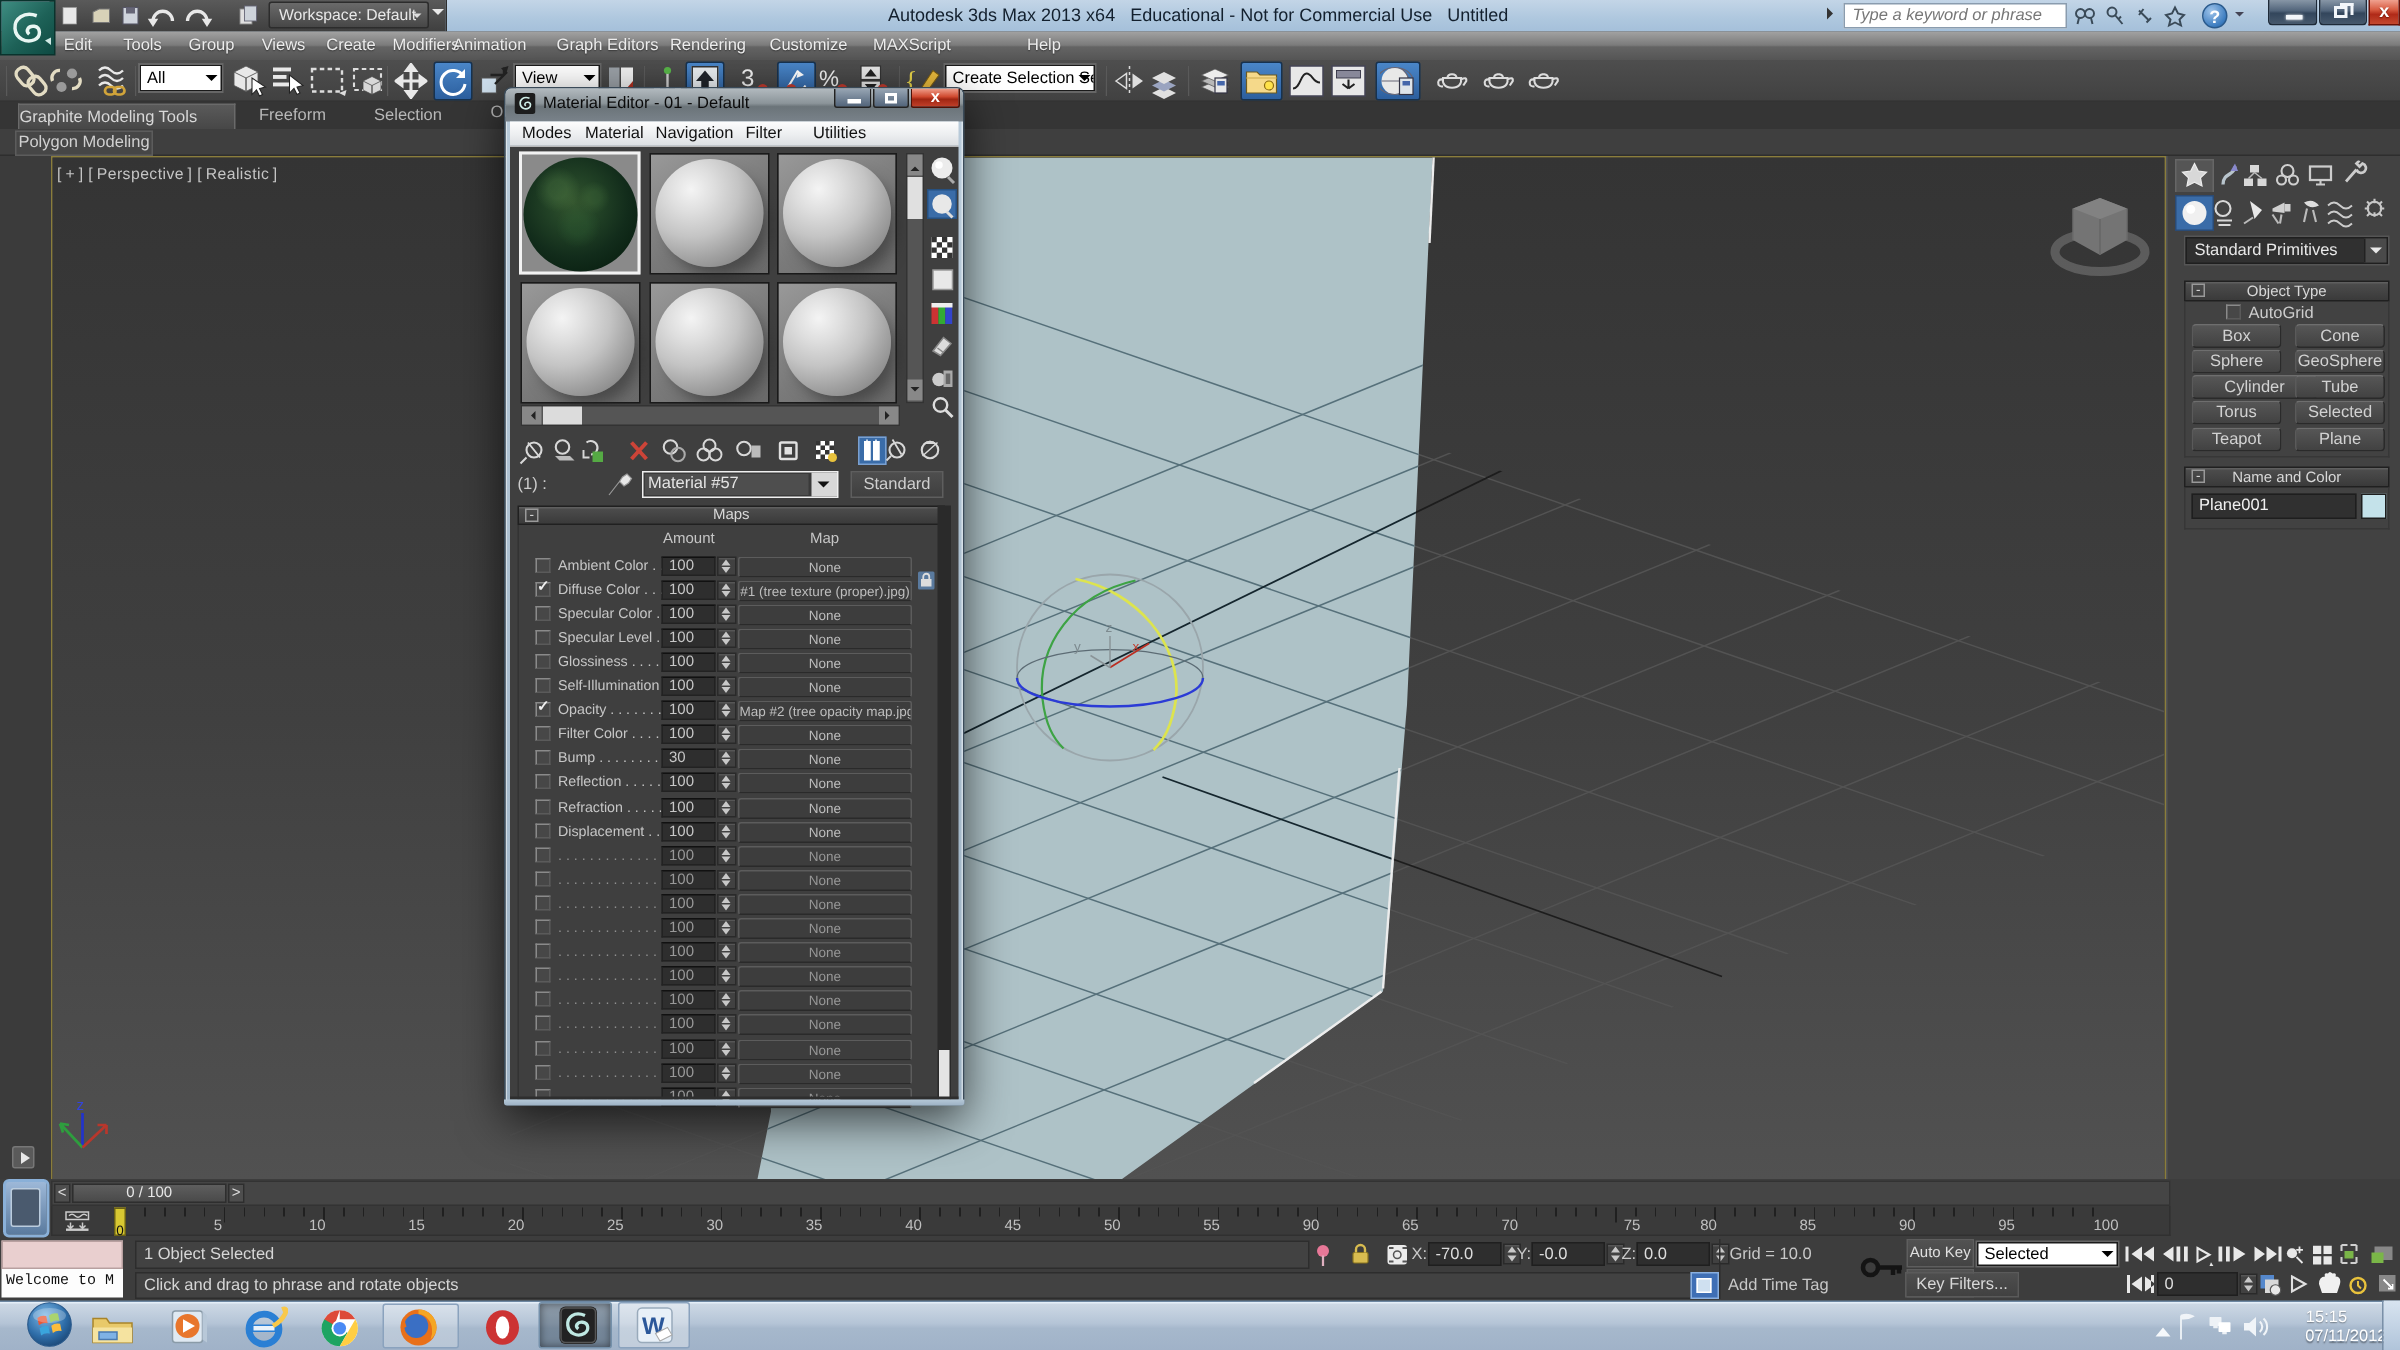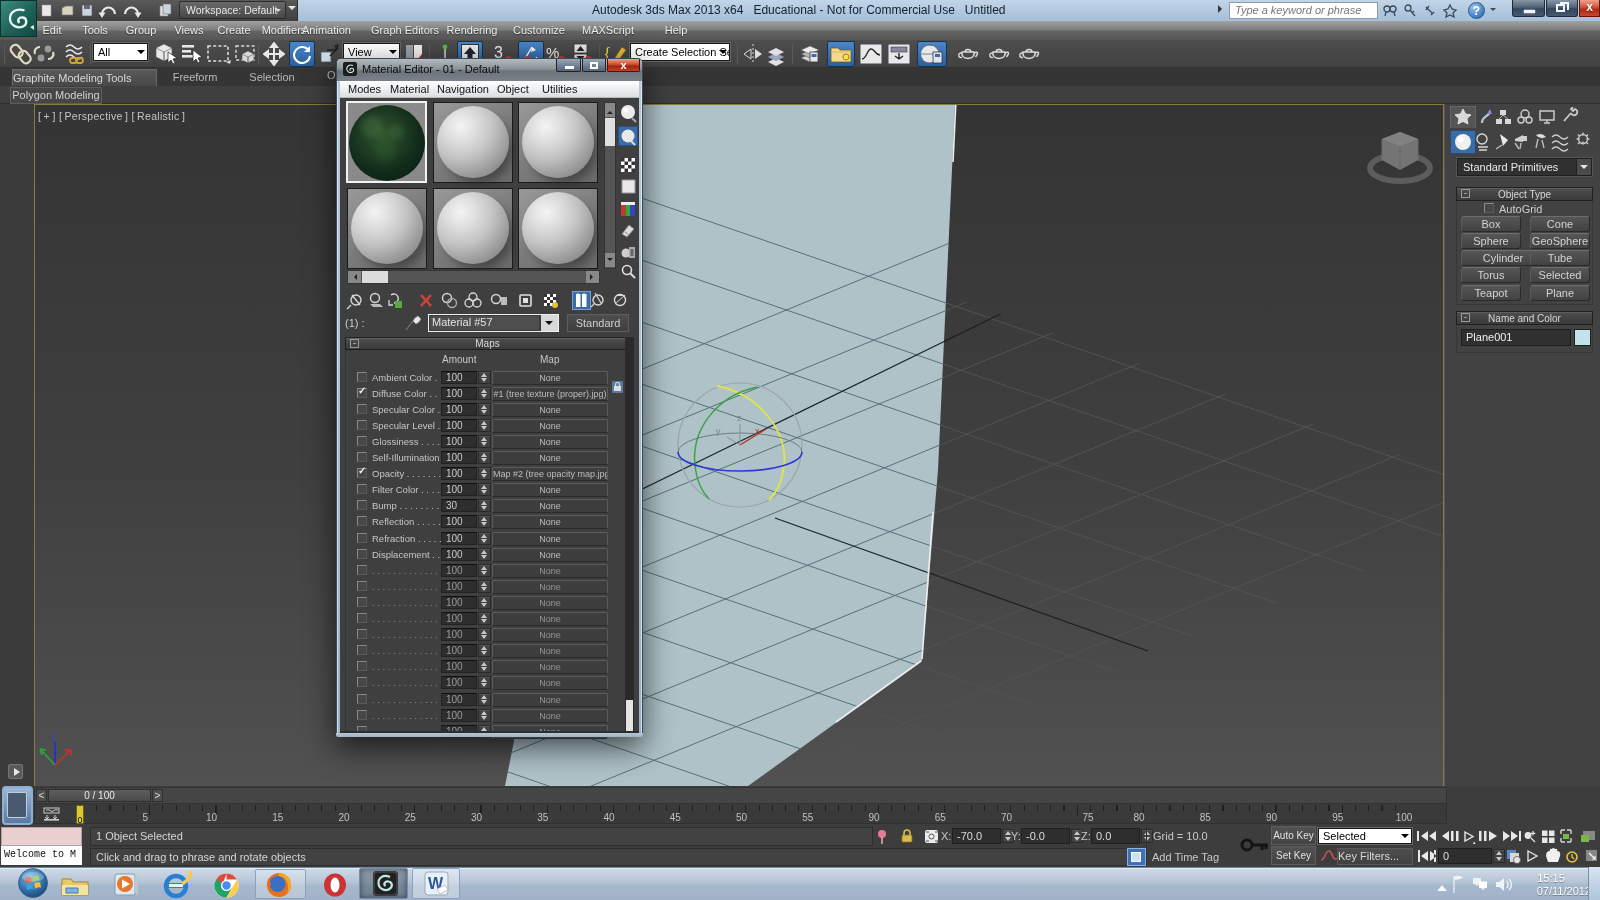--- a/index.html
+++ b/index.html
@@ -68,21 +68,21 @@
 <div class="a" style="left:95px;top:24px;width:120px;margin-left:-60px;text-align:center;color:#ededed;font-size:11px;text-shadow:0 1px 1px rgba(0,0,0,0.45)">Tools</div>
 <div class="a" style="left:141px;top:24px;width:120px;margin-left:-60px;text-align:center;color:#ededed;font-size:11px;text-shadow:0 1px 1px rgba(0,0,0,0.45)">Group</div>
 <div class="a" style="left:189px;top:24px;width:120px;margin-left:-60px;text-align:center;color:#ededed;font-size:11px;text-shadow:0 1px 1px rgba(0,0,0,0.45)">Views</div>
 <div class="a" style="left:234px;top:24px;width:120px;margin-left:-60px;text-align:center;color:#ededed;font-size:11px;text-shadow:0 1px 1px rgba(0,0,0,0.45)">Create</div>
 <div class="a" style="left:284px;top:24px;width:120px;margin-left:-60px;text-align:center;color:#ededed;font-size:11px;text-shadow:0 1px 1px rgba(0,0,0,0.45)">Modifiers</div>
 <div class="a" style="left:362px;top:24px;width:120px;margin-left:-60px;text-align:left;color:#ededed;font-size:11px;text-shadow:0 1px 1px rgba(0,0,0,0.45)">Animation</div>
 <div class="a" style="left:405px;top:24px;width:120px;margin-left:-60px;text-align:center;color:#ededed;font-size:11px;text-shadow:0 1px 1px rgba(0,0,0,0.45)">Graph Editors</div>
 <div class="a" style="left:472px;top:24px;width:120px;margin-left:-60px;text-align:center;color:#ededed;font-size:11px;text-shadow:0 1px 1px rgba(0,0,0,0.45)">Rendering</div>
 <div class="a" style="left:539px;top:24px;width:120px;margin-left:-60px;text-align:center;color:#ededed;font-size:11px;text-shadow:0 1px 1px rgba(0,0,0,0.45)">Customize</div>
 <div class="a" style="left:608px;top:24px;width:120px;margin-left:-60px;text-align:center;color:#ededed;font-size:11px;text-shadow:0 1px 1px rgba(0,0,0,0.45)">MAXScript</div>
-<div class="a" style="left:676px;top:24px;width:120px;margin-left:-60px;text-align:center;color:#ededed;font-size:11px;text-shadow:0 1px 1px rgba(0,0,0,0.45)">Help</div>
+<div class="a" style="left:696px;top:24px;width:120px;margin-left:-60px;text-align:center;color:#ededed;font-size:11px;text-shadow:0 1px 1px rgba(0,0,0,0.45)">Help</div>
 <div class="a" style="left:0;top:40px;width:1600px;height:28px;background:linear-gradient(#4e4e4e,#414141);border-bottom:1px solid #333"></div>
 <div class="a" style="left:4px;top:44px;width:1px;height:20px;background:#2c2c2c;border-right:1px solid #5a5a5a"></div>
 <div class="a" style="left:90px;top:44px;width:1px;height:20px;background:#2c2c2c;border-right:1px solid #5a5a5a"></div>
 <div class="a" style="left:258px;top:44px;width:1px;height:20px;background:#2c2c2c;border-right:1px solid #5a5a5a"></div>
 <div class="a" style="left:429px;top:44px;width:1px;height:20px;background:#2c2c2c;border-right:1px solid #5a5a5a"></div>
 <div class="a" style="left:599px;top:44px;width:1px;height:20px;background:#2c2c2c;border-right:1px solid #5a5a5a"></div>
 <div class="a" style="left:737px;top:44px;width:1px;height:20px;background:#2c2c2c;border-right:1px solid #5a5a5a"></div>
 <div class="a" style="left:792px;top:44px;width:1px;height:20px;background:#2c2c2c;border-right:1px solid #5a5a5a"></div>
 <svg class="a" style="left:8px;top:42px" width="80" height="24" viewBox="0 0 80 24">
 <g stroke="#e3dcc3" stroke-width="2.2" fill="none">
@@ -482,21 +482,21 @@
 <svg class="a" style="left:1240px;top:832px" width="30" height="26" viewBox="0 0 30 26">
 <circle cx="7" cy="13" r="5" fill="none" stroke="#141414" stroke-width="3"></circle>
 <path d="M12 13 L28 13 M22 13 l0 5 M26 13 l0 4" stroke="#141414" stroke-width="3"></path>
   </svg>
 <div class="a" style="left:1271px;top:826px;width:45px;height:19px;background:linear-gradient(#525252,#434343);border:1px solid #5e5e5e;color:#e0e0e0;font-size:10px;text-align:center;line-height:17px">Auto Key</div>
 <div class="a" style="left:1271px;top:846px;width:45px;height:19px;background:linear-gradient(#525252,#434343);border:1px solid #5e5e5e;color:#e0e0e0;font-size:10px;text-align:center;line-height:17px">Set Key</div>
 <div class="wsel" style="left:1318px;top:828px;width:94px;height:16px">Selected<span class="arr"></span></div>
 <svg class="a" style="left:1320px;top:848px" width="18" height="17" viewBox="0 0 18 17">
     <path d="M1 12 C 5 12 5 3 9 3 C 13 3 12 14 17 10" stroke="#c85060" stroke-width="1.6" fill="none"></path>
   </svg>
-<div class="a" style="left:1337px;top:848px;width:76px;height:17px;background:linear-gradient(#4e4e4e,#414141);border:1px solid #5a5a5a;color:#d8d8d8;font-size:11px;text-align:left;line-height:15px">Key Filters...</div>
+<div class="a" style="left:1270px;top:848px;width:76px;height:17px;background:linear-gradient(#4e4e4e,#414141);border:1px solid #5a5a5a;color:#d8d8d8;font-size:11px;text-align:center;line-height:15px">Key Filters...</div>
 <svg class="a" style="left:1416px;top:828px" width="144" height="17" viewBox="0 0 144 17">
 <g fill="#e8e8e8">
 <path d="M1 3 l0 10 l2 0 l0 -10 Z M12 3 l-7 5 l7 5 Z M20 3 l-7 5 l7 5 Z"></path>
 <path d="M26 8 l7 -5 l0 10 Z M35 3 l2.5 0 l0 10 l-2.5 0 Z M40 3 l2.5 0 l0 10 l-2.5 0 Z"></path>
 <path d="M49 4 l8 4.5 l-8 4.5 Z" fill="none" stroke="#e8e8e8" stroke-width="1.4"></path>
       <path d="M58 13.5 l1.6 2.5 l-2.6 0 Z"></path>
 <path d="M63 3 l2.5 0 l0 10 l-2.5 0 Z M68 3 l2.5 0 l0 10 l-2.5 0 Z M73 3 l8 5 l-8 5 Z"></path>
 <path d="M87 3 l7 5 l-7 5 Z M95 3 l7 5 l-7 5 Z M103 3 l2 0 l0 10 l-2 0 Z"></path>
 <circle cx="112" cy="7.5" r="3.4"></circle>
       <path d="M115 10 l4 4 M117 3 l0 4.5 m-2.2 -2.2 l4.5 0" stroke="#e8e8e8" stroke-width="1.2" fill="none"></path>
@@ -627,21 +627,21 @@
     <div style="position:absolute;left:8px;top:7px;width:9px;height:3px;background:#fff"></div>
   </div>
 <div class="a" style="left:582px;top:59px;width:24px;height:13px;background:linear-gradient(#98a6b4,#52647a);border:1px solid #222;border-top:none;border-radius:0 0 2px 2px;z-index:52">
     <div style="position:absolute;left:7px;top:3px;width:8px;height:7px;border:2px solid #fff"></div>
   </div>
 <div class="a" style="left:607px;top:59px;width:33px;height:13px;background:linear-gradient(#f0a08c,#d04a30 45%,#a02612 60%,#c0402a);border:1px solid #501005;border-top:none;border-radius:0 0 2px 2px;color:#fff;font-weight:bold;font-size:11px;text-align:center;line-height:12px;z-index:52">x</div>
 <div class="a" style="left:340px;top:81px;width:299px;height:17px;background:linear-gradient(#fdfdfd,#eceef0 55%,#dcdfe2);border-bottom:1px solid #b8b8b8;z-index:51"></div>
 <div class="a" style="left:348px;top:83px;color:#111;font-size:11px;z-index:52">Modes</div>
 <div class="a" style="left:390px;top:83px;color:#111;font-size:11px;z-index:52">Material</div>
 <div class="a" style="left:437px;top:83px;color:#111;font-size:11px;z-index:52">Navigation</div>
-<div class="a" style="left:497px;top:83px;color:#111;font-size:11px;z-index:52">Object</div>
+<div class="a" style="left:497px;top:83px;color:#111;font-size:11px;z-index:52">Filter</div>
 <div class="a" style="left:542px;top:83px;color:#111;font-size:11px;z-index:52">Utilities</div>
 <div class="a" style="left:340px;top:98px;width:299px;height:635px;background:#3f3f3f;z-index:51;overflow:hidden"></div>
 <div class="a" style="left:346px;top:101px;width:81px;height:82px;background:#8a8a8a;border:2px solid #f2f2f2;z-index:52;"></div>
 <div class="a" style="left:349px;top:105px;width:76px;height:76px;border-radius:50%;background:radial-gradient(circle at 44% 40%,#34562f 0%,#224226 28%,#122c1b 58%,#0a2112 80%,#071a0c 100%);z-index:52;"></div>
 <div class="a" style="left:349px;top:105px;width:76px;height:76px;border-radius:50%;background:radial-gradient(circle at 30% 28%,rgba(110,160,90,0.22) 0 8%,transparent 20%),radial-gradient(circle at 62% 35%,rgba(90,140,75,0.2) 0 6%,transparent 16%),radial-gradient(circle at 48% 60%,rgba(50,100,55,0.3) 0 10%,transparent 25%);z-index:52;"></div>
 <div class="a" style="left:433px;top:102px;width:80px;height:81px;background:linear-gradient(145deg,#999999,#7a7a7a 55%,#6b6b6b);border:1px solid #1a1a1a;z-index:52;"></div>
 <div class="a" style="left:437px;top:106px;width:72px;height:72px;border-radius:50%;background:radial-gradient(circle at 33% 28%,#f4f4f4 0%,#dedede 22%,#c4c4c4 45%,#a2a2a2 66%,#858585 85%,#767676 98%);box-shadow:6px 8px 10px -2px rgba(40,40,40,0.55);z-index:52;"></div>
 <div class="a" style="left:518px;top:102px;width:80px;height:81px;background:linear-gradient(145deg,#999999,#7a7a7a 55%,#6b6b6b);border:1px solid #1a1a1a;z-index:52;"></div>
 <div class="a" style="left:522px;top:106px;width:72px;height:72px;border-radius:50%;background:radial-gradient(circle at 33% 28%,#f4f4f4 0%,#dedede 22%,#c4c4c4 45%,#a2a2a2 66%,#858585 85%,#767676 98%);box-shadow:6px 8px 10px -2px rgba(40,40,40,0.55);z-index:52;"></div>
 <div class="a" style="left:347px;top:188px;width:80px;height:81px;background:linear-gradient(145deg,#999999,#7a7a7a 55%,#6b6b6b);border:1px solid #1a1a1a;z-index:52;"></div>

